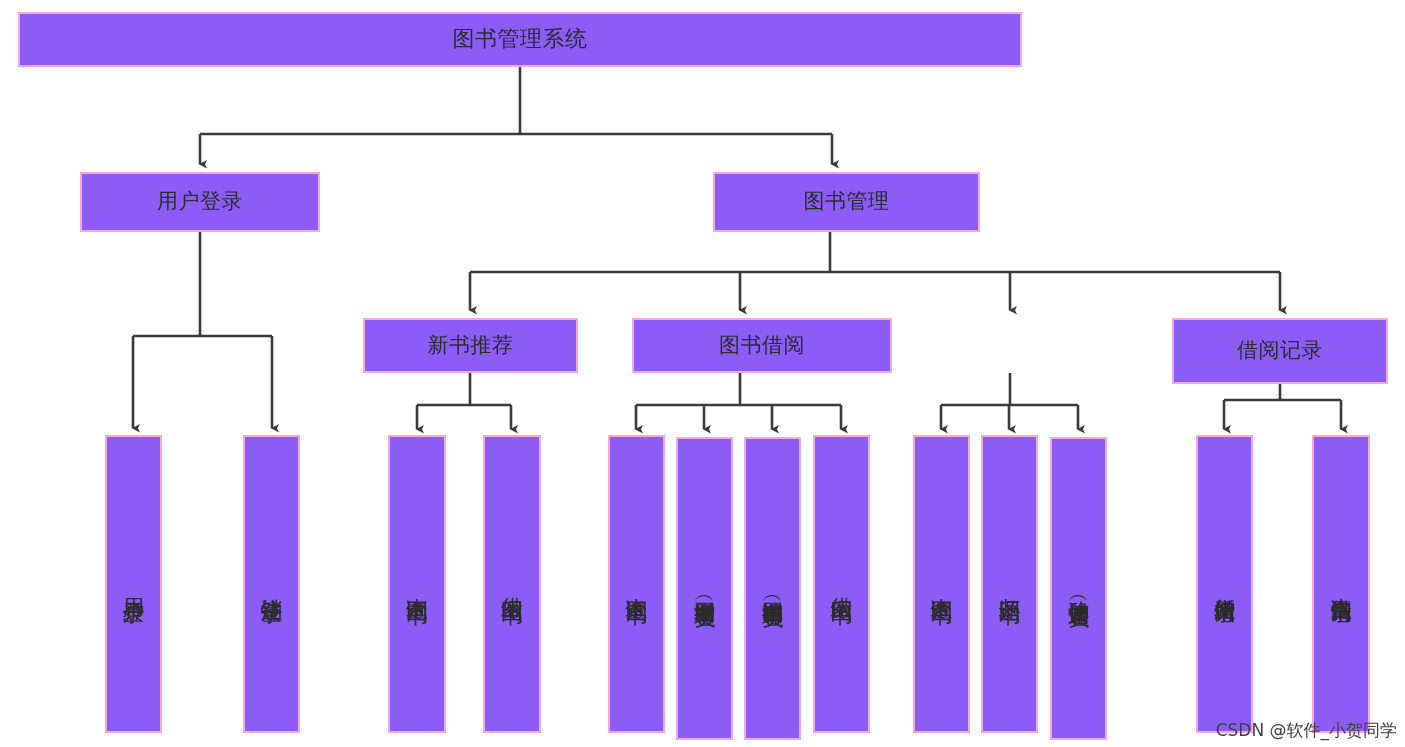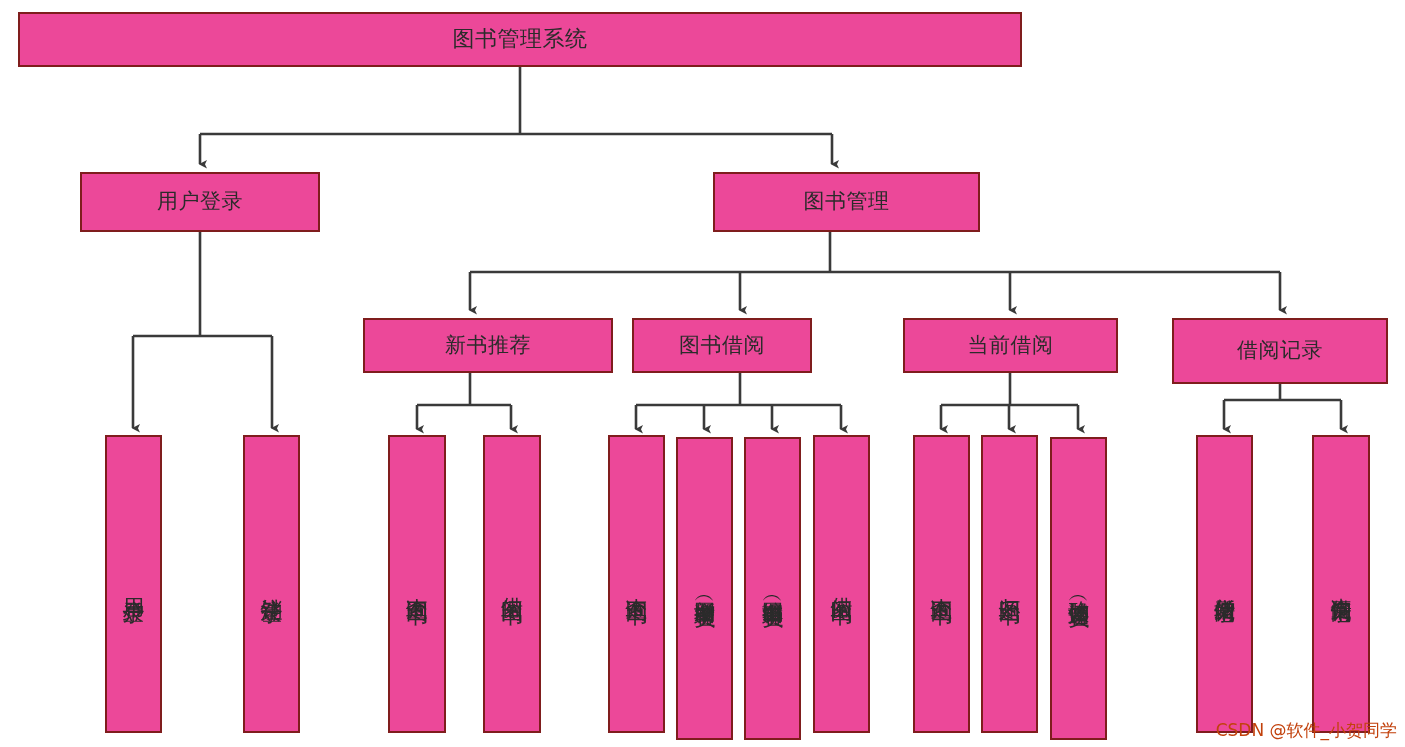--- a/index.html
+++ b/index.html
@@ -22,22 +22,22 @@
     position: absolute;
     left: 0;
     top: 0;
     width: 1405px;
     height: 747px;
     pointer-events: none;
   }
   .node {
     position: absolute;
     box-sizing: border-box;
-    border: 2px solid #7f1d1d;
-    background: #ec4899;
+    border: 2px solid #f9a8d4;
+    background: #8b5cf6;
     color: #2b2b2b;
     display: flex;
     align-items: center;
     justify-content: center;
     text-align: left;
     z-index: 2;
   }
   .node .lbl {
     display: block;
     line-height: 1.12;
@@ -64,21 +64,21 @@
   }
   .node.vert.tight .lbl {
     font-size: 21px;
     letter-spacing: 1px;
   }
   .watermark {
     position: absolute;
     right: 8px;
     bottom: 5px;
     font-size: 17px;
-    color: #c2410c;
+    color: #404040;
     z-index: 5;
     white-space: nowrap;
     font-family: "DejaVu Sans", "Liberation Sans", sans-serif;
   }
 </style>
 </head>
 <body>
 
 <div id="canvas">
 
@@ -137,28 +137,25 @@
     <span class="lbl">图书管理系统</span>
   </div>
 
   <div class="node horiz" style="left:80px; top:172px; width:240px; height:60px;">
     <span class="lbl">用户登录</span>
   </div>
   <div class="node horiz" style="left:713px; top:172px; width:267px; height:60px;">
     <span class="lbl">图书管理</span>
   </div>
 
-  <div class="node horiz" style="left:363px; top:318px; width:250px; height:55px;">
+  <div class="node horiz" style="left:363px; top:318px; width:215px; height:55px;">
     <span class="lbl">新书推荐</span>
   </div>
-  <div class="node horiz" style="left:632px; top:318px; width:180px; height:55px;">
+  <div class="node horiz" style="left:632px; top:318px; width:260px; height:55px;">
     <span class="lbl">图书借阅</span>
-  </div>
-  <div class="node horiz" style="left:903px; top:318px; width:215px; height:55px;">
-    <span class="lbl">当前借阅</span>
   </div>
   <div class="node horiz" style="left:1172px; top:318px; width:216px; height:66px;">
     <span class="lbl">借阅记录</span>
   </div>
 
   <div class="node vert" style="left:105px; top:435px; width:57px; height:298px;">
     <span class="lbl">用户登录</span>
   </div>
   <div class="node vert" style="left:243px; top:435px; width:57px; height:298px;">
     <span class="lbl">注销登录</span>

